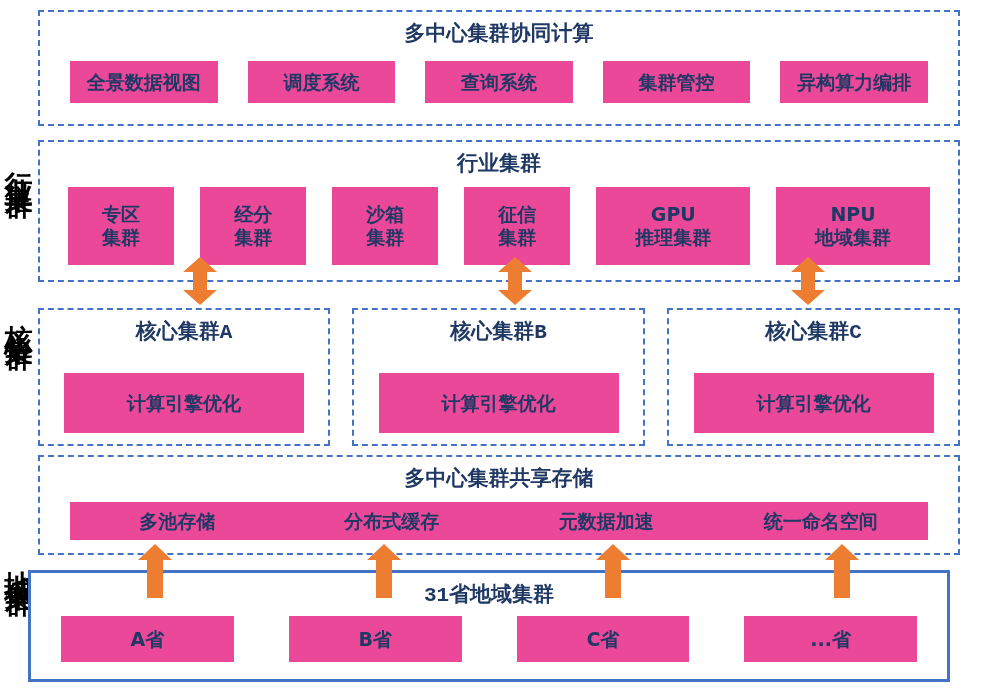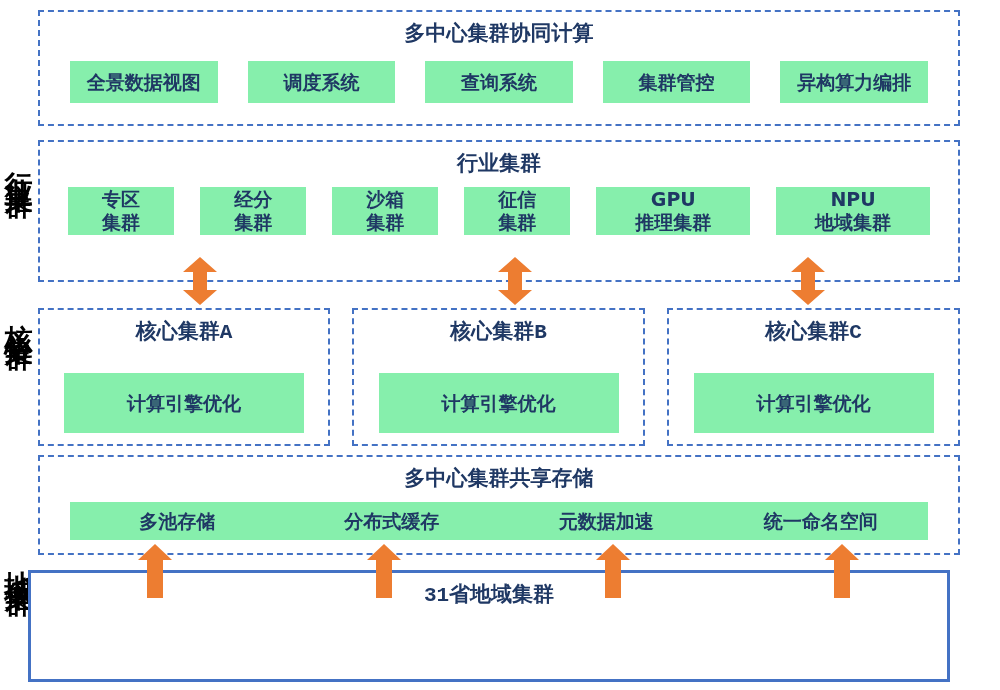--- a/index.html
+++ b/index.html
@@ -26,39 +26,39 @@
     font-size: 21px;
     color: #1F3864;
     padding-top: 7px;
     font-family: Liberation Mono, monospace;
   }
   .box-row {
     display: flex;
     justify-content: space-between;
   }
   .bluebox {
-    background: #86efac;
+    background: #ec4899;
     color: #1F3864;
     font-weight: bold;
     font-size: 19px;
     display: flex;
     align-items: center;
     justify-content: center;
     text-align: center;
     white-space: pre-line;
     line-height: 1.2;
   }
   
   .sec-top { left: 38px; top: 10px; width: 922px; height: 116px; }
   .row-top { padding: 0 30px; margin-top: 14px; gap: 30px; }
   .row-top .bluebox { flex: 1; height: 42px; }
   
   .sec-industry { left: 38px; top: 140px; width: 922px; height: 142px; }
   .row-industry { padding: 0 28px; margin-top: 10px; gap: 26px; }
-  .row-industry .bluebox { flex: 1; height: 48px; }
+  .row-industry .bluebox { flex: 1; height: 78px; }
   .row-industry .bluebox.wide { flex: 1.45; }
   
   .sec-core { top: 308px; height: 138px; }
   .sec-core-a { left: 38px;  width: 292px; }
   .sec-core-b { left: 352px; width: 293px; }
   .sec-core-c { left: 667px; width: 293px; }
   .core-inner {
     width: 240px;
     height: 60px;
     margin: 28px auto 0 auto;
@@ -170,15 +170,21 @@
   </svg>
   <svg class="arrow" style="left:596px;top:544px" width="34" height="54" viewBox="0 0 34 54">
     <polygon points="17,0 34,16 25,16 25,54 9,54 9,16 0,16" fill="#ED7D31"></polygon>
   </svg>
   <svg class="arrow" style="left:825px;top:544px" width="34" height="54" viewBox="0 0 34 54">
     <polygon points="17,0 34,16 25,16 25,54 9,54 9,16 0,16" fill="#ED7D31"></polygon>
   </svg>
 
   <div class="section solid sec-region">
     <div class="section-title">31省地域集群</div>
+    <div class="box-row row-region">
+      <div class="bluebox">A省</div>
+      <div class="bluebox">B省</div>
+      <div class="bluebox">C省</div>
+      <div class="bluebox">...省</div>
+    </div>
   </div>
 
 </div>
 
 </body></html>

